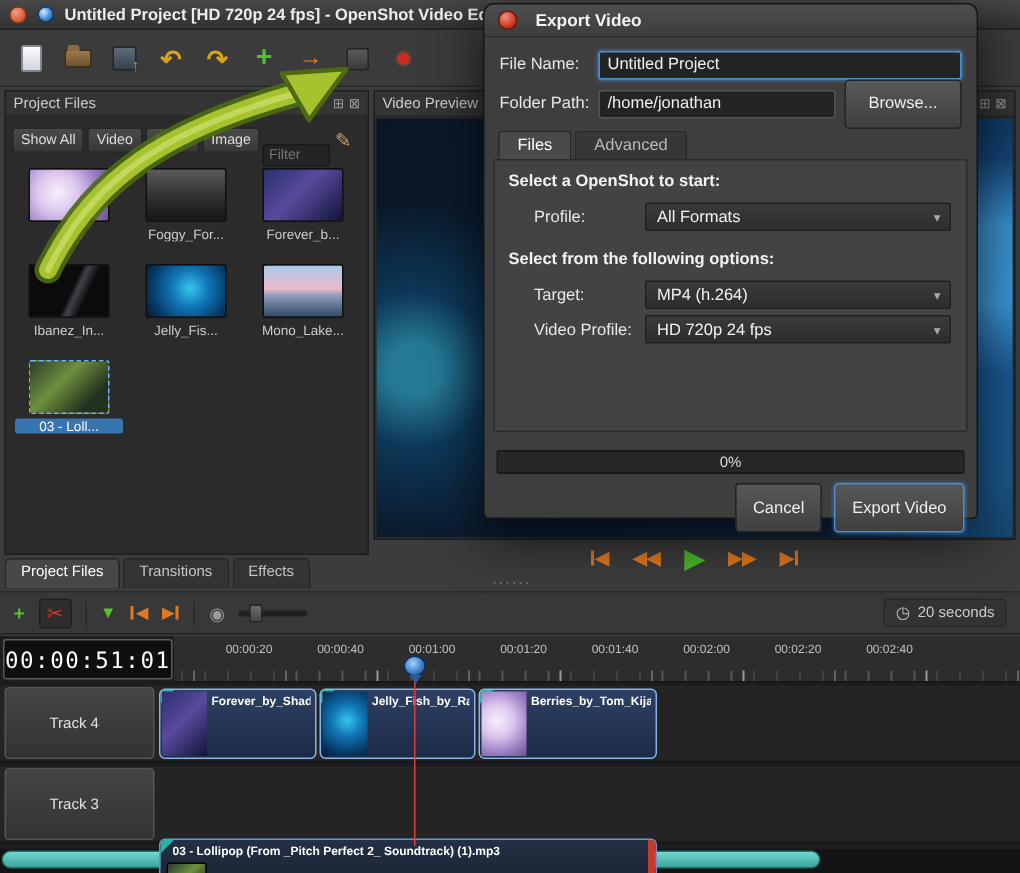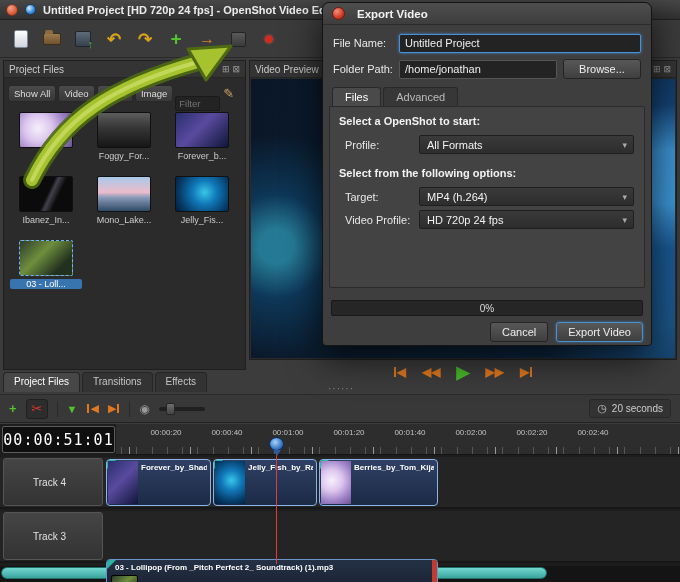--- a/index.html
+++ b/index.html
@@ -171,32 +171,32 @@
     display:flex; align-items:center; gap:12px; padding:0 9px; }
   .dlg-close { width:13px; height:13px; border-radius:50%;
     background:radial-gradient(circle at 35% 30%, #f0907a, #cf3b28 60%, #921f12);
     border:1px solid #701a0e; }
   .dlg-title-text { font-weight:bold; color:#f2f2f2; font-size:11.5px; }
   .drow-top { position:absolute; left:10px; right:10px; height:20px; display:flex; align-items:center; }
   .dl { width:66px; color:#e8e8e8; }
   .dinput { height:19px; background:#232323; border:1px solid #555; border-radius:2px;
     color:#efefef; font-size:11px; padding:0 5px; font-family:inherit; }
   .dinput.focused { border:1px solid #4a90d9; box-shadow:0 0 3px rgba(74,144,217,.9); }
-  .dbtn { height:20px; background:linear-gradient(#585858,#3f3f3f); border:1px solid #242424;
+  .dbtn { height:33px; background:linear-gradient(#585858,#3f3f3f); border:1px solid #242424;
     border-radius:3px; color:#eee; font-size:11px; display:flex; align-items:center;
     justify-content:center; padding:4px 11px; white-space:nowrap;text-align:center; }
   .dtabs { position:absolute; left:9px; top:84px; display:flex; }
   .dtab { padding:3px 12px; background:#373737; border:1px solid #292929; border-bottom:none;
     border-radius:3px 3px 0 0; color:#bbb; margin-right:2px; font-size:11px; }
   .dtab.active { background:#4a4a4a; color:#fff; }
   .tabpanel { position:absolute; left:6px; top:103px; right:6px; height:182px;
     border:1px solid #2b2b2b; background:#434343; border-radius:0 2px 2px 2px; }
   .sec { position:absolute; left:9px; font-weight:bold; color:#f2f2f2; }
   .drow { position:absolute; left:15px; right:10px; height:19px; display:flex; align-items:center; }
-  .dlabel { width:74px; color:#e8e8e8; }
+  .dlabel { width:74px; color:#e8e8e8;margin-left:11px; }
   .dropdown { flex:1; height:19px; background:linear-gradient(#3a3a3a,#2d2d2d);
     border:1px solid #1e1e1e; border-radius:2px; display:flex; align-items:center;
     padding:0 7px; color:#f2f2f2; position:relative; }
   .dropdown::after { content:"▾"; position:absolute; right:6px; color:#aaa; font-size:9px; }
   .dprogress { position:absolute; left:8px; right:8px; top:297px; height:16px; background:#262626;
     border:1px solid #181818; border-radius:2px; display:flex; align-items:center;
     justify-content:center; font-size:10px; color:#ddd; }
   .dbuttons { position:absolute; right:8px; top:319px; display:flex; gap:8px; }
   .dbtn.primary { border:1px solid #4a90d9; box-shadow:0 0 3px rgba(74,144,217,.7); }
 </style>
@@ -268,26 +268,26 @@
       </div>
       <div class="pitem">
         <div class="pthumb t-stars"></div>
         <div class="plabel">Forever_b...</div>
       </div>
       <div class="pitem">
         <div class="pthumb t-guitar"></div>
         <div class="plabel">Ibanez_In...</div>
       </div>
       <div class="pitem">
+        <div class="pthumb t-jelly"></div>
+        <div class="plabel">Jelly_Fis...</div>
+      </div>
+      <div class="pitem">
         <div class="pthumb t-lake"></div>
         <div class="plabel">Mono_Lake...</div>
-      </div>
-      <div class="pitem">
-        <div class="pthumb t-jelly"></div>
-        <div class="plabel">Jelly_Fis...</div>
       </div>
       <div class="pitem selected">
         <div class="pthumb t-lolli"></div>
         <div class="plabel">03 - Loll...</div>
       </div>
     </div>
   </div>
 
   <div class="vp-panel">
     <div class="panel-header">

